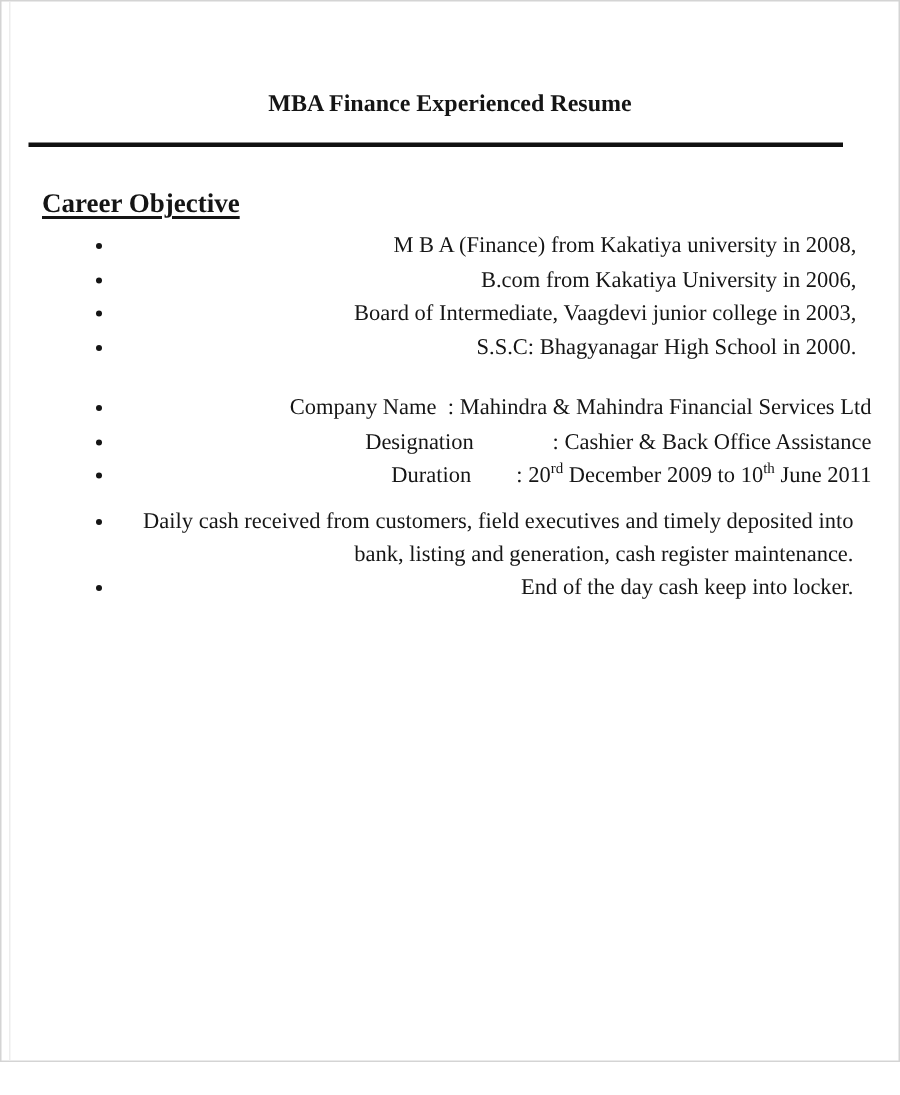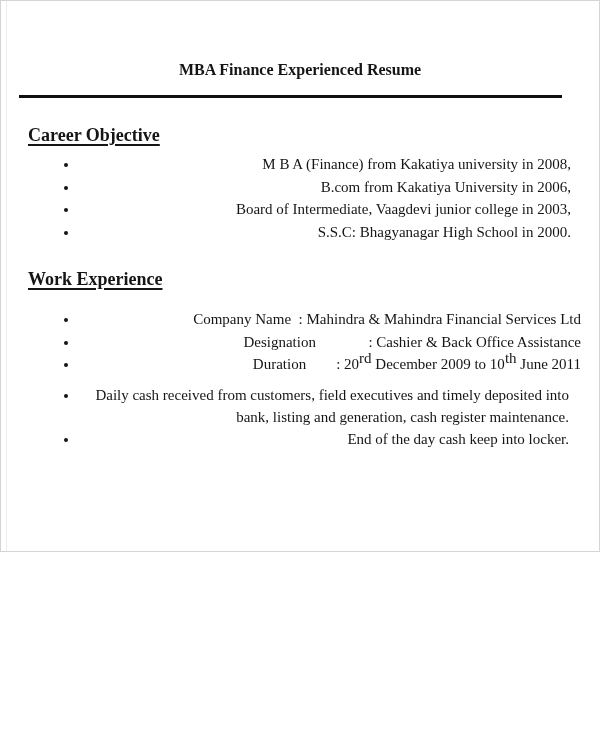--- a/index.html
+++ b/index.html
@@ -4,21 +4,21 @@
 <style>
   * { margin: 0; padding: 0; box-sizing: border-box; }
   html, body { background: #fff; }
   body {
     width: 600px; height: 730px;
     font-family: "Liberation Serif", "DejaVu Serif", serif;
     color: #151515;
   }
   .page {
     position: relative;
-    width: 600px; height: 552px;
+    width: 600px; height: 708px;
     background: #fff;
     border: 1px solid #d4d4d4;
     overflow: hidden;
   }
   .page::before {
     content: "";
     position: absolute;
     top: 0; bottom: 0; left: 5px;
     width: 1px;
     background: #ededed;
@@ -58,21 +58,21 @@
     padding-left: 78px;
     font-size: 15px;
   }
   ul.edu-list  { margin: 7px 28px 0 0;  line-height: 22.5px; }
   ul.work-list { margin: 18px 18px 0 0; line-height: 22.5px; }
   ul.job-list  { margin: 8px 30px 0 0;  line-height: 22px; }
   ul.bullet-list li { padding-left: 2px; text-align: right; }
   .we-prefix { white-space: pre; }
   .we-value-bold { font-weight: normal; }
   .duration-value sup, sup {
-    font-size: 15px;
+    font-size: 10px;
     line-height: 0;
     vertical-align: super;
   }
 </style>
 </head>
 <body>
 
 <div class="page">
 
   <div class="doc-title">MBA Finance Experienced Resume</div>
@@ -83,21 +83,20 @@
 
 
 
   <ul class="bullet-list edu-list">
     <li>M B A (Finance) from Kakatiya university in 2008,</li>
     <li>B.com from Kakatiya University in 2006,</li>
     <li>Board of Intermediate, Vaagdevi junior college in 2003,</li>
     <li>S.S.C: Bhagyanagar High School in 2000.</li>
   </ul>
 
-  <h2 class="section-heading mt26">Work Experience</h2>
 
   <ul class="bullet-list work-list">
     <li>
       <span class="we-prefix">Company Name  : </span><span class="we-value-bold">Mahindra &amp; Mahindra Financial Services Ltd</span>
     </li>
     <li>
       <span class="we-prefix">Designation              : </span><span>Cashier &amp; Back Office Assistance</span>
     </li>
     <li>
       <span class="we-prefix">Duration        : </span><span class="duration-value"><span>20</span><sup>rd</sup><span> December 2009 to 10</span><sup>th</sup><span> June 2011</span></span>

